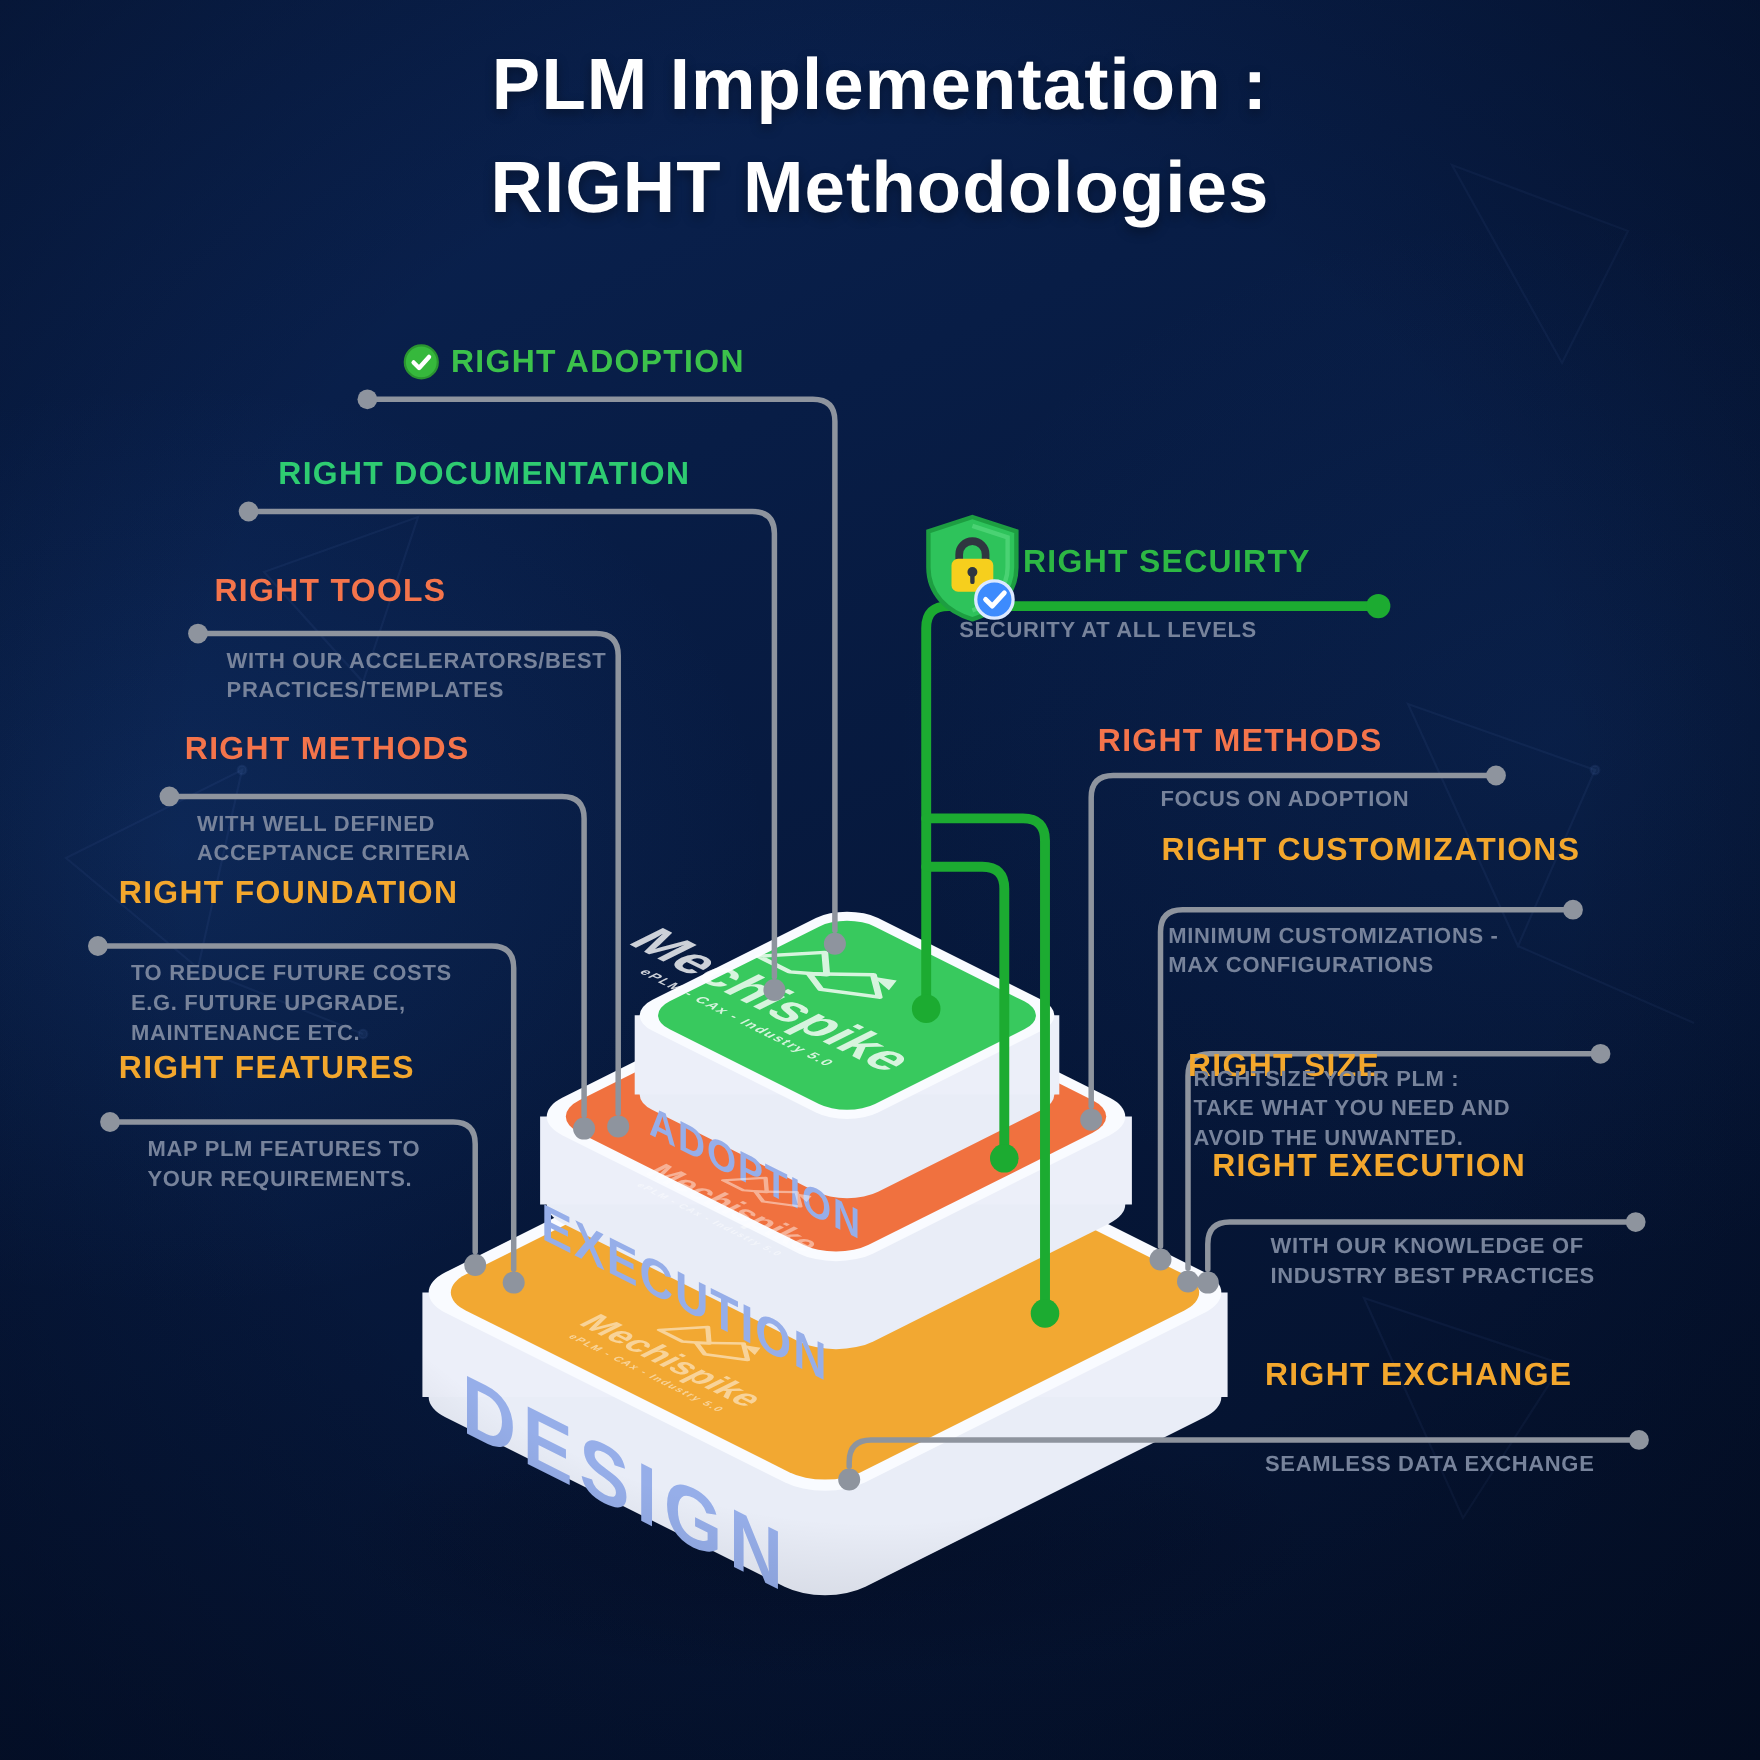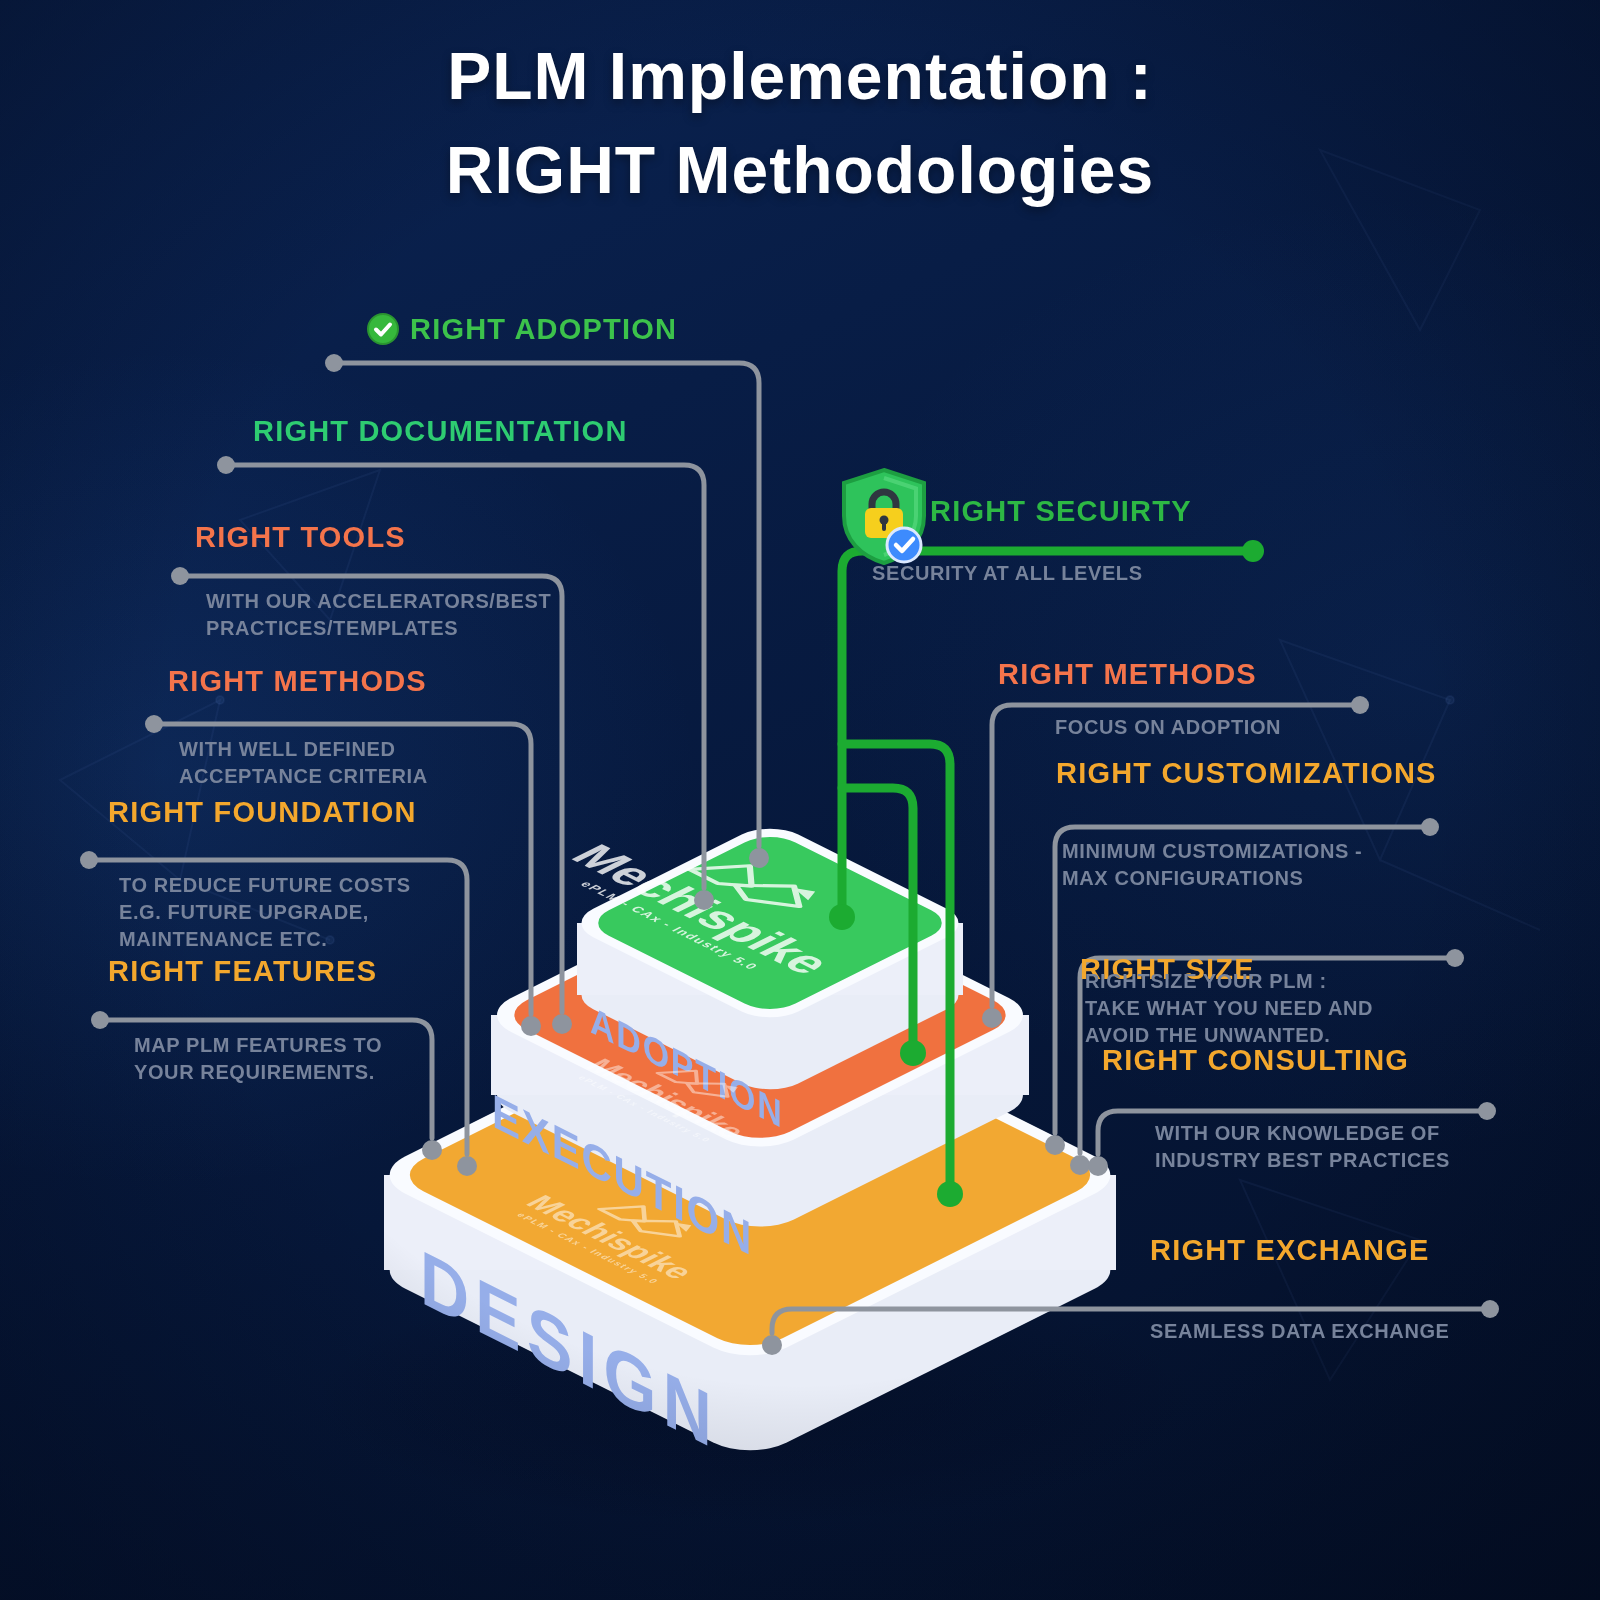--- a/index.html
+++ b/index.html
@@ -234,17 +234,17 @@
 
 <div class="h h-methods c-orange">RIGHT METHODS</div>
 <div class="s s-methods">FOCUS ON ADOPTION</div>
 
 <div class="h h-customizations c-amber">RIGHT CUSTOMIZATIONS</div>
 <div class="s s-customizations">MINIMUM CUSTOMIZATIONS - MAX CONFIGURATIONS</div>
 
 <div class="h h-size c-amber">RIGHT SIZE</div>
 <div class="s s-size">RIGHTSIZE YOUR PLM : TAKE WHAT YOU NEED AND AVOID THE UNWANTED.</div>
 
-<div class="h h-consulting c-amber">RIGHT CONSULTING</div>
+<div class="h h-consulting c-amber">RIGHT EXECUTION</div>
 <div class="s s-consulting">WITH OUR KNOWLEDGE OF INDUSTRY BEST PRACTICES</div>
 
 <div class="h h-exchange c-amber">RIGHT EXCHANGE</div>
 <div class="s s-exchange">SEAMLESS DATA EXCHANGE</div>
 
 </body></html>

